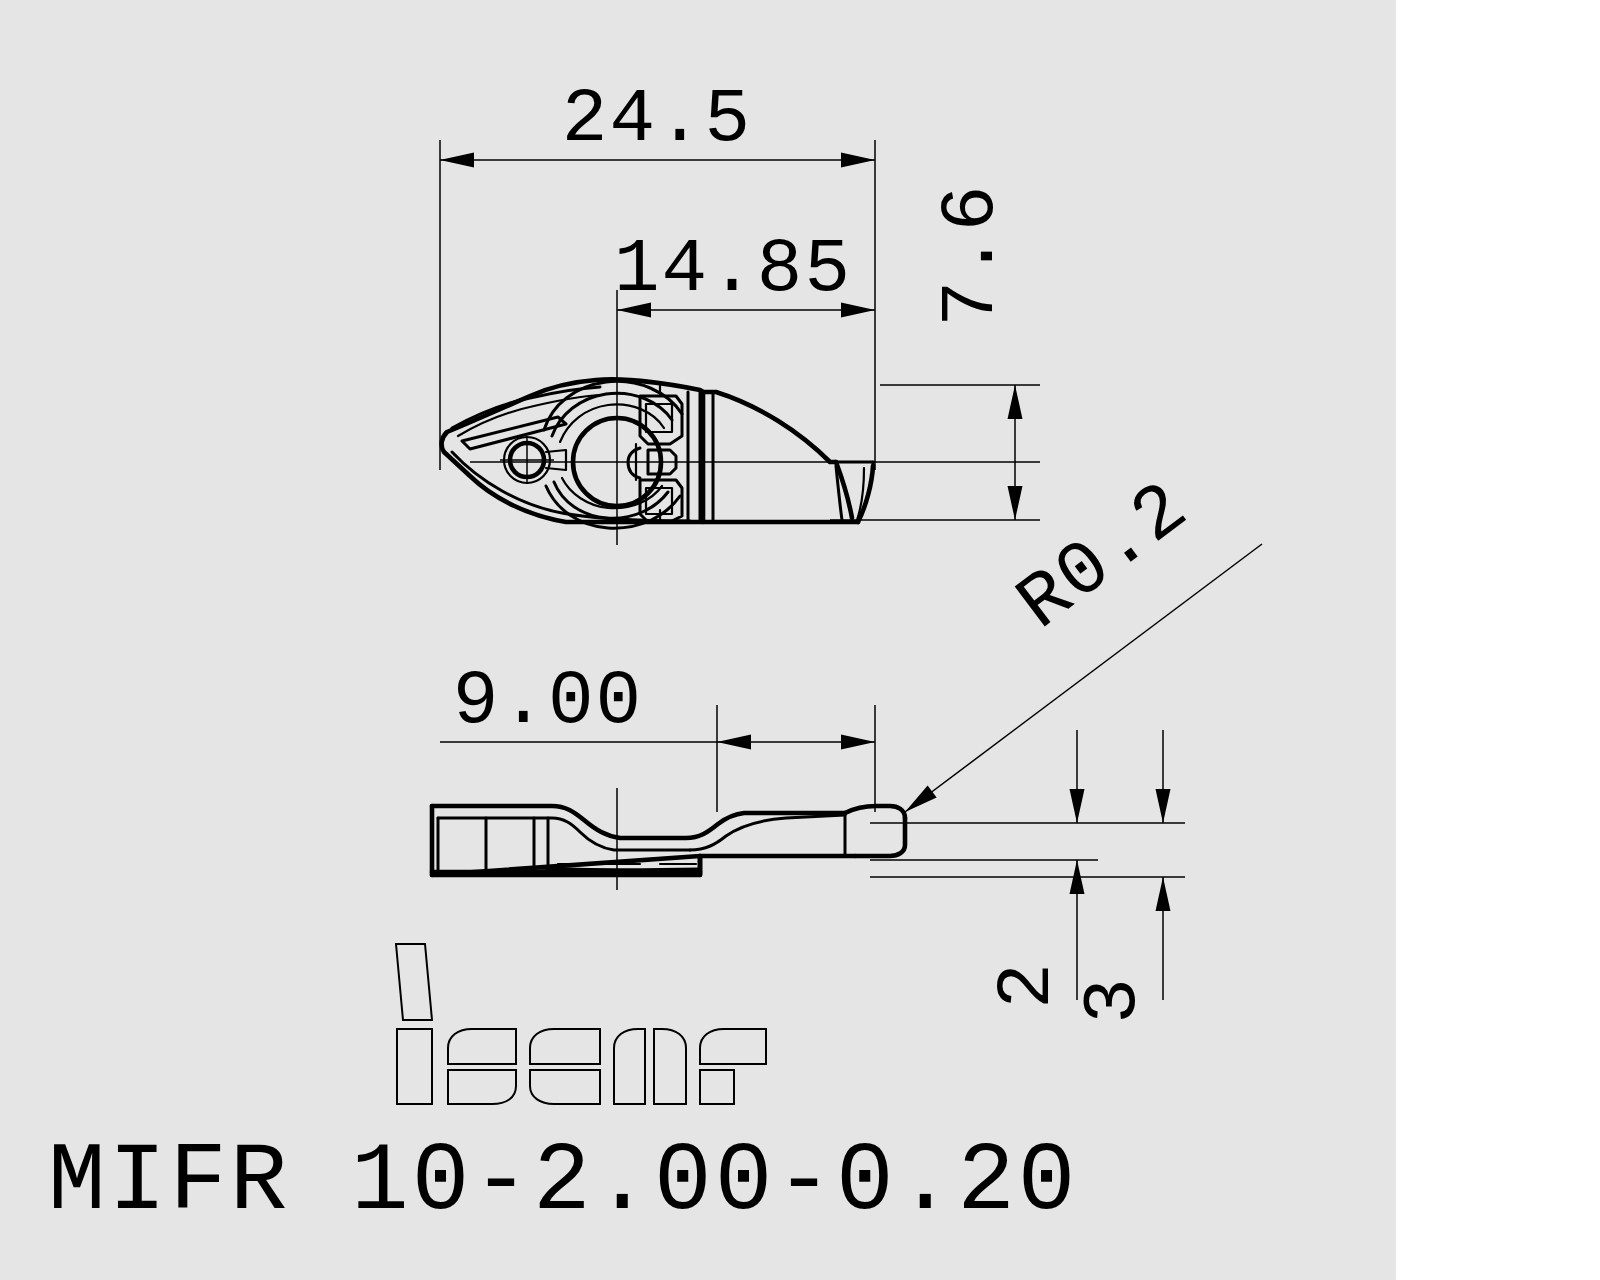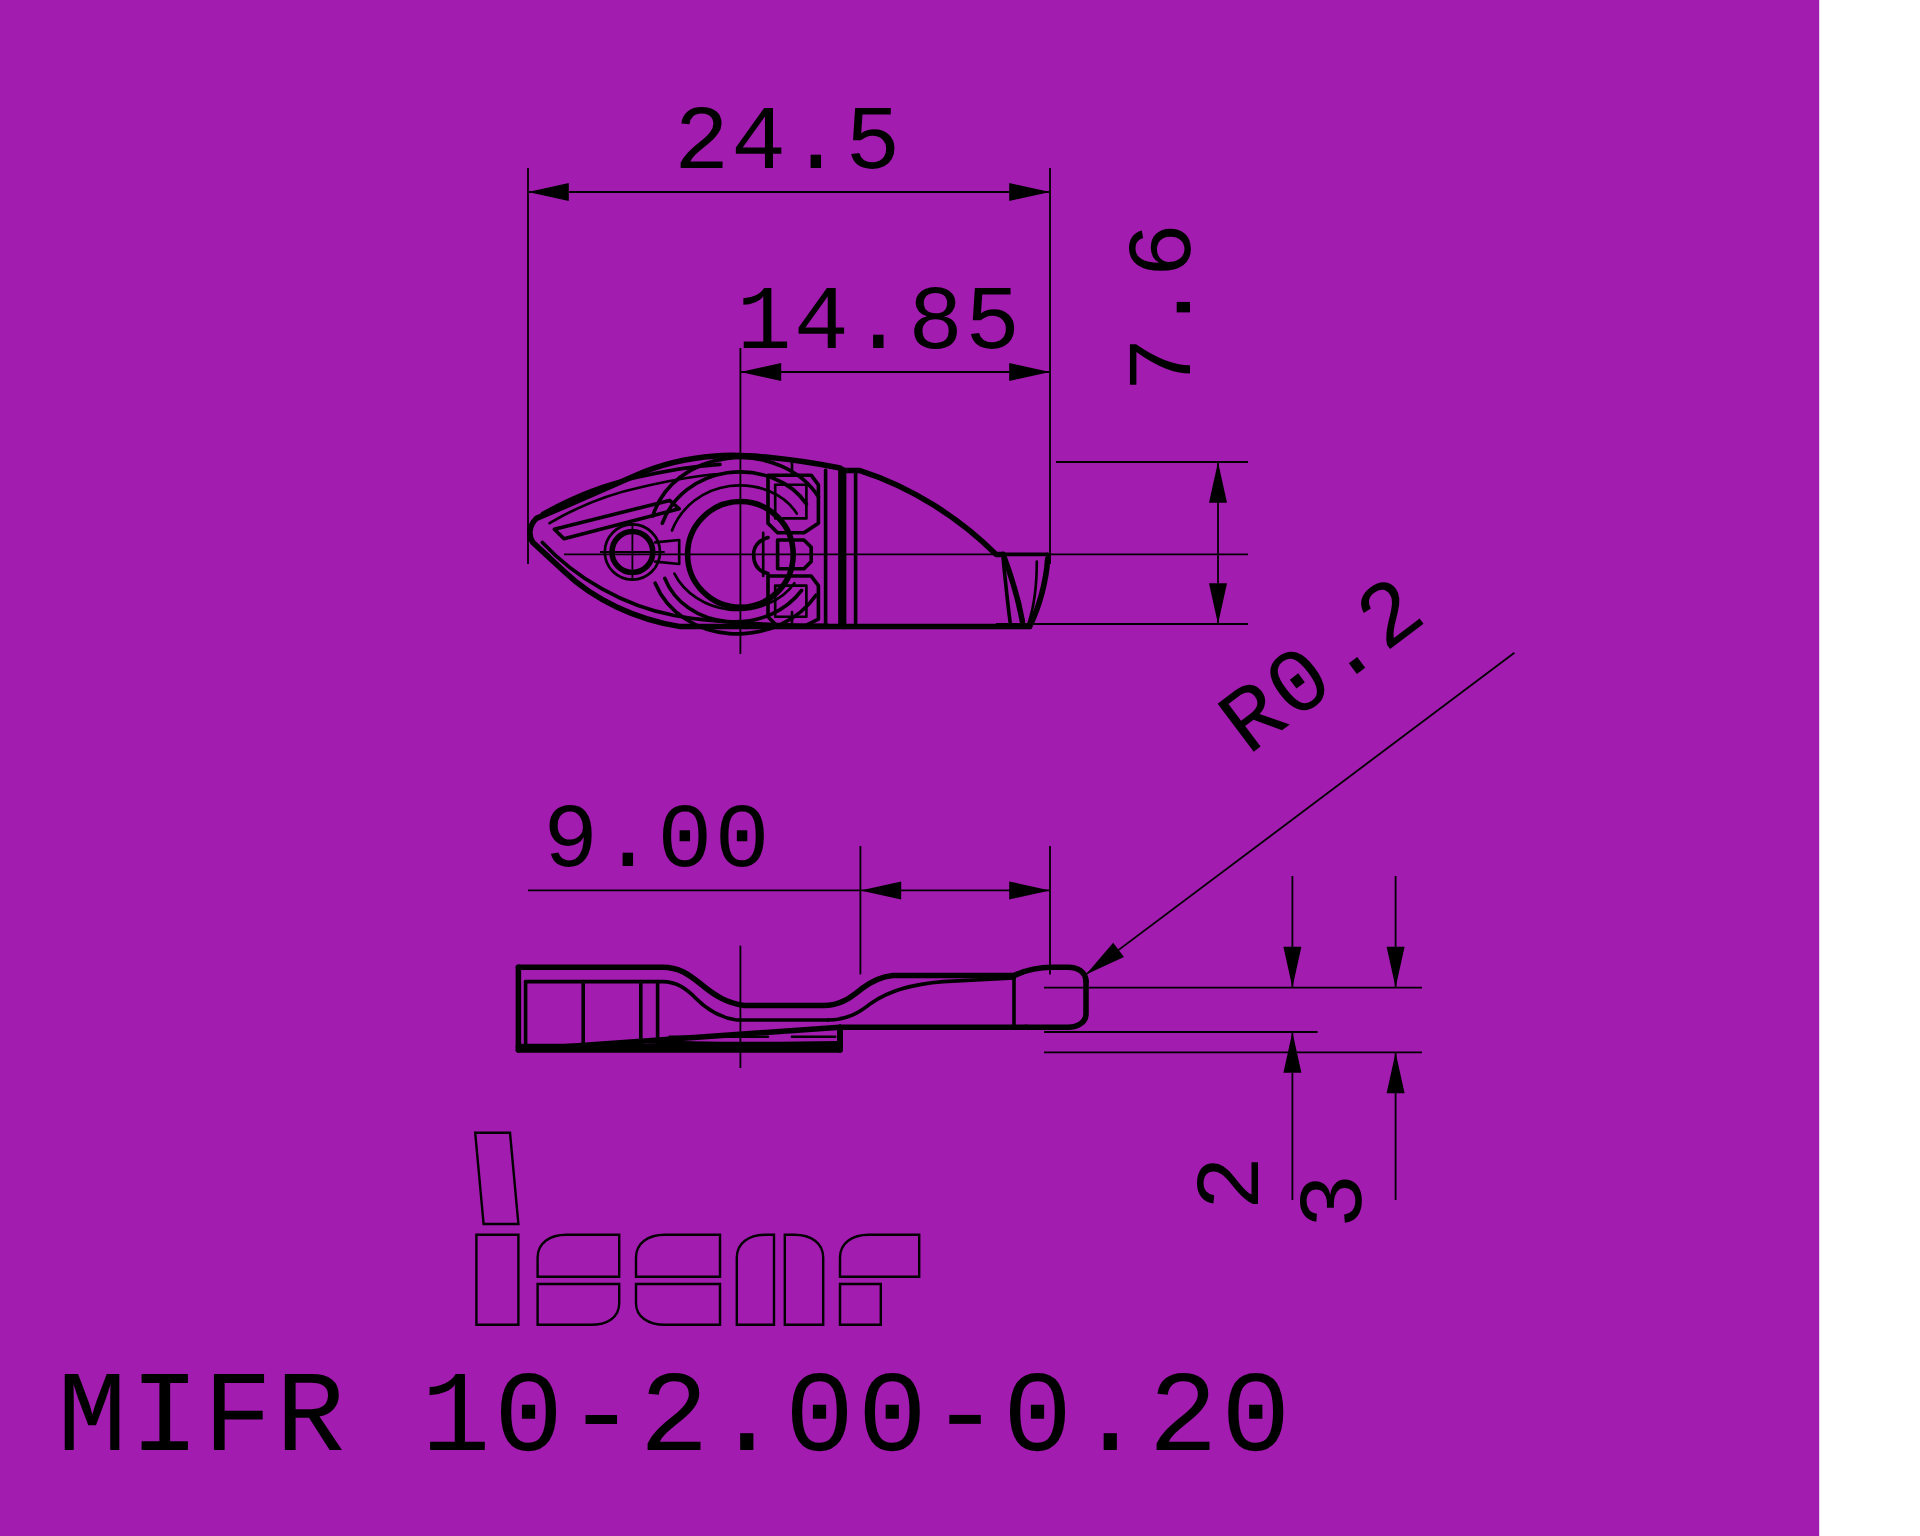--- a/index.html
+++ b/index.html
@@ -8,23 +8,23 @@
     background: #ffffff;
   }
   body {
     width: 1600px;
     height: 1280px;
     overflow: hidden;
     font-family: "Liberation Mono", "DejaVu Sans Mono", monospace;
   }
   #drawing-root {
     position: relative;
-    width: 1516px;
+    width: 1396px;
     height: 1280px;
-    background: #a21caf;
+    background: #e5e5e5;
   }
   svg.sheet {
     position: absolute;
     top: 0;
     left: 0;
     width: 1600px;
     height: 1280px;
     display: block;
   }
   .obj-line {

